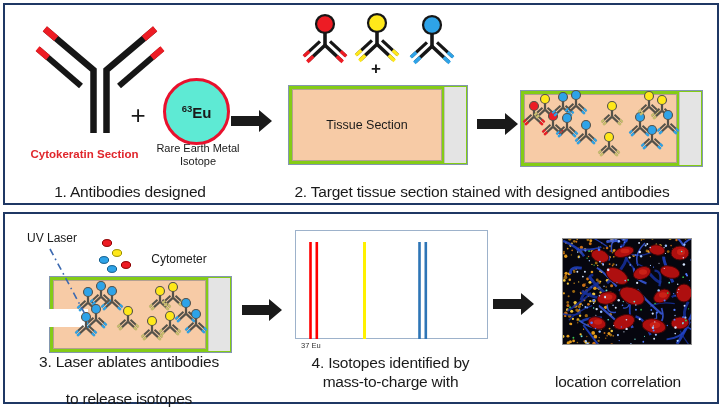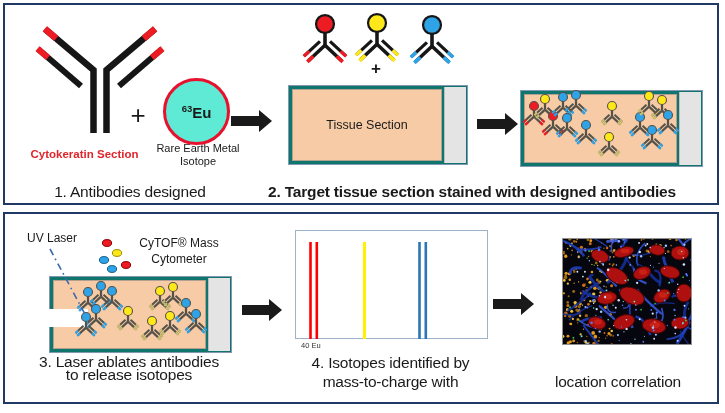--- a/index.html
+++ b/index.html
@@ -3,21 +3,21 @@
 <meta charset="utf-8">
 <style>
   html,body{margin:0;padding:0;background:#fff;}
   .fig{position:relative;width:725px;height:413px;background:#fff;
        font-family:"Liberation Sans",sans-serif;color:#1a1a1a;overflow:hidden;}
   .panel{position:absolute;box-sizing:border-box;border:2px solid #1F3864;background:#fff;}
   .panel.top{left:3px;top:3px;width:716px;height:202px;}
   .panel.bottom{left:3px;top:212px;width:716px;height:192px;}
   .cap{position:absolute;text-align:center;font-size:15.5px;letter-spacing:-0.2px;line-height:19px;white-space:nowrap;}
   .smalltxt{position:absolute;font-size:12px;line-height:14px;white-space:nowrap;}
-  .slide{position:absolute;box-sizing:border-box;background:#0f766e;border:1.5px solid #8497B0;}
+  .slide{position:absolute;box-sizing:border-box;background:#84cc16;border:1.5px solid #8497B0;}
   .slide .endcap{position:absolute;top:1px;bottom:1px;right:1px;width:21px;background:#E4E4E4;border-left:1px solid #BFBFBF;}
   .slide .tissue{position:absolute;left:3px;top:3px;bottom:3px;right:25px;background:#F7CBA6;border:1px solid #B3A091;
        display:flex;align-items:center;justify-content:center;}
   .tissue-label{font-size:12.5px;font-weight:500;}
   .notch{position:absolute;left:-3px;top:32px;width:41px;height:18px;background:#fff;}
   .isotope-circle{position:absolute;left:163px;top:78px;width:67px;height:67px;border:3.5px solid #E8112D;
        border-radius:50%;background:#5eead4;box-sizing:border-box;display:flex;align-items:center;justify-content:center;}
   .isotope-circle .sym{font-size:15px;font-weight:bold;}
   .isotope-circle sup{font-size:9.5px;font-weight:bold;vertical-align:6px;}
   .plus-big{position:absolute;left:124px;top:100px;width:28px;text-align:center;font-size:26px;font-weight:500;}
@@ -50,35 +50,34 @@
   <div class="slide" style="left:288px;top:85px;width:180px;height:80px;">
     <div class="endcap"></div>
     <div class="tissue">
       <span class="tissue-label">Tissue Section</span>
     </div>
   </div>
   <div class="slide" style="left:520px;top:90px;width:183px;height:77px;">
     <div class="endcap"></div>
     <div class="tissue"></div>
   </div>
-  <div class="cap" style="left:238px;top:182px;width:468px;font-weight:bold;">2. Target tissue section stained with designed antibodies</div>
+  <div class="cap" style="left:248px;top:182px;width:468px;">2. Target tissue section stained with designed antibodies</div>
 
   <div class="smalltxt" style="left:27px;top:231px;">UV Laser</div>
-  <div class="smalltxt" style="left:136px;top:236px;width:86px;text-align:center;">CyTOF® Mass</div>
   <div class="smalltxt" style="left:136px;top:252px;width:86px;text-align:center;">Cytometer</div>
   <div class="slide" style="left:49px;top:276px;width:183px;height:77px;">
     <div class="endcap"></div>
     <div class="tissue"></div>
     <div class="notch"></div>
   </div>
   <div class="cap" style="left:15px;top:352px;width:228px;">3. Laser ablates antibodies</div>
-  <div class="cap" style="left:15px;top:365px;width:228px;">to release isotopes</div>
+  <div class="cap" style="left:15px;top:389px;width:228px;">to release isotopes</div>
 
   <div class="spectrum"></div>
-  <div class="peak-label">40 Eu</div>
+  <div class="peak-label">37 Eu</div>
   <div class="cap" style="left:288px;top:353px;width:205px;">4. Isotopes identified by</div>
   <div class="cap" style="left:288px;top:372px;width:205px;">mass-to-charge with</div>
 
   <div class="cap" style="left:518px;top:372px;width:200px;">location correlation</div>
 
   <svg class="overlay" id="overlay" viewBox="0 0 725 413">
       <g>
         <path d="M93.5 133 L93.5 70 L45 29" fill="none" stroke="#161616" stroke-width="6.5"></path>
         <path d="M106.5 133 L106.5 70 L155 29" fill="none" stroke="#161616" stroke-width="6.5"></path>
         <line x1="81" y1="86" x2="38" y2="49" stroke="#161616" stroke-width="6"></line>

